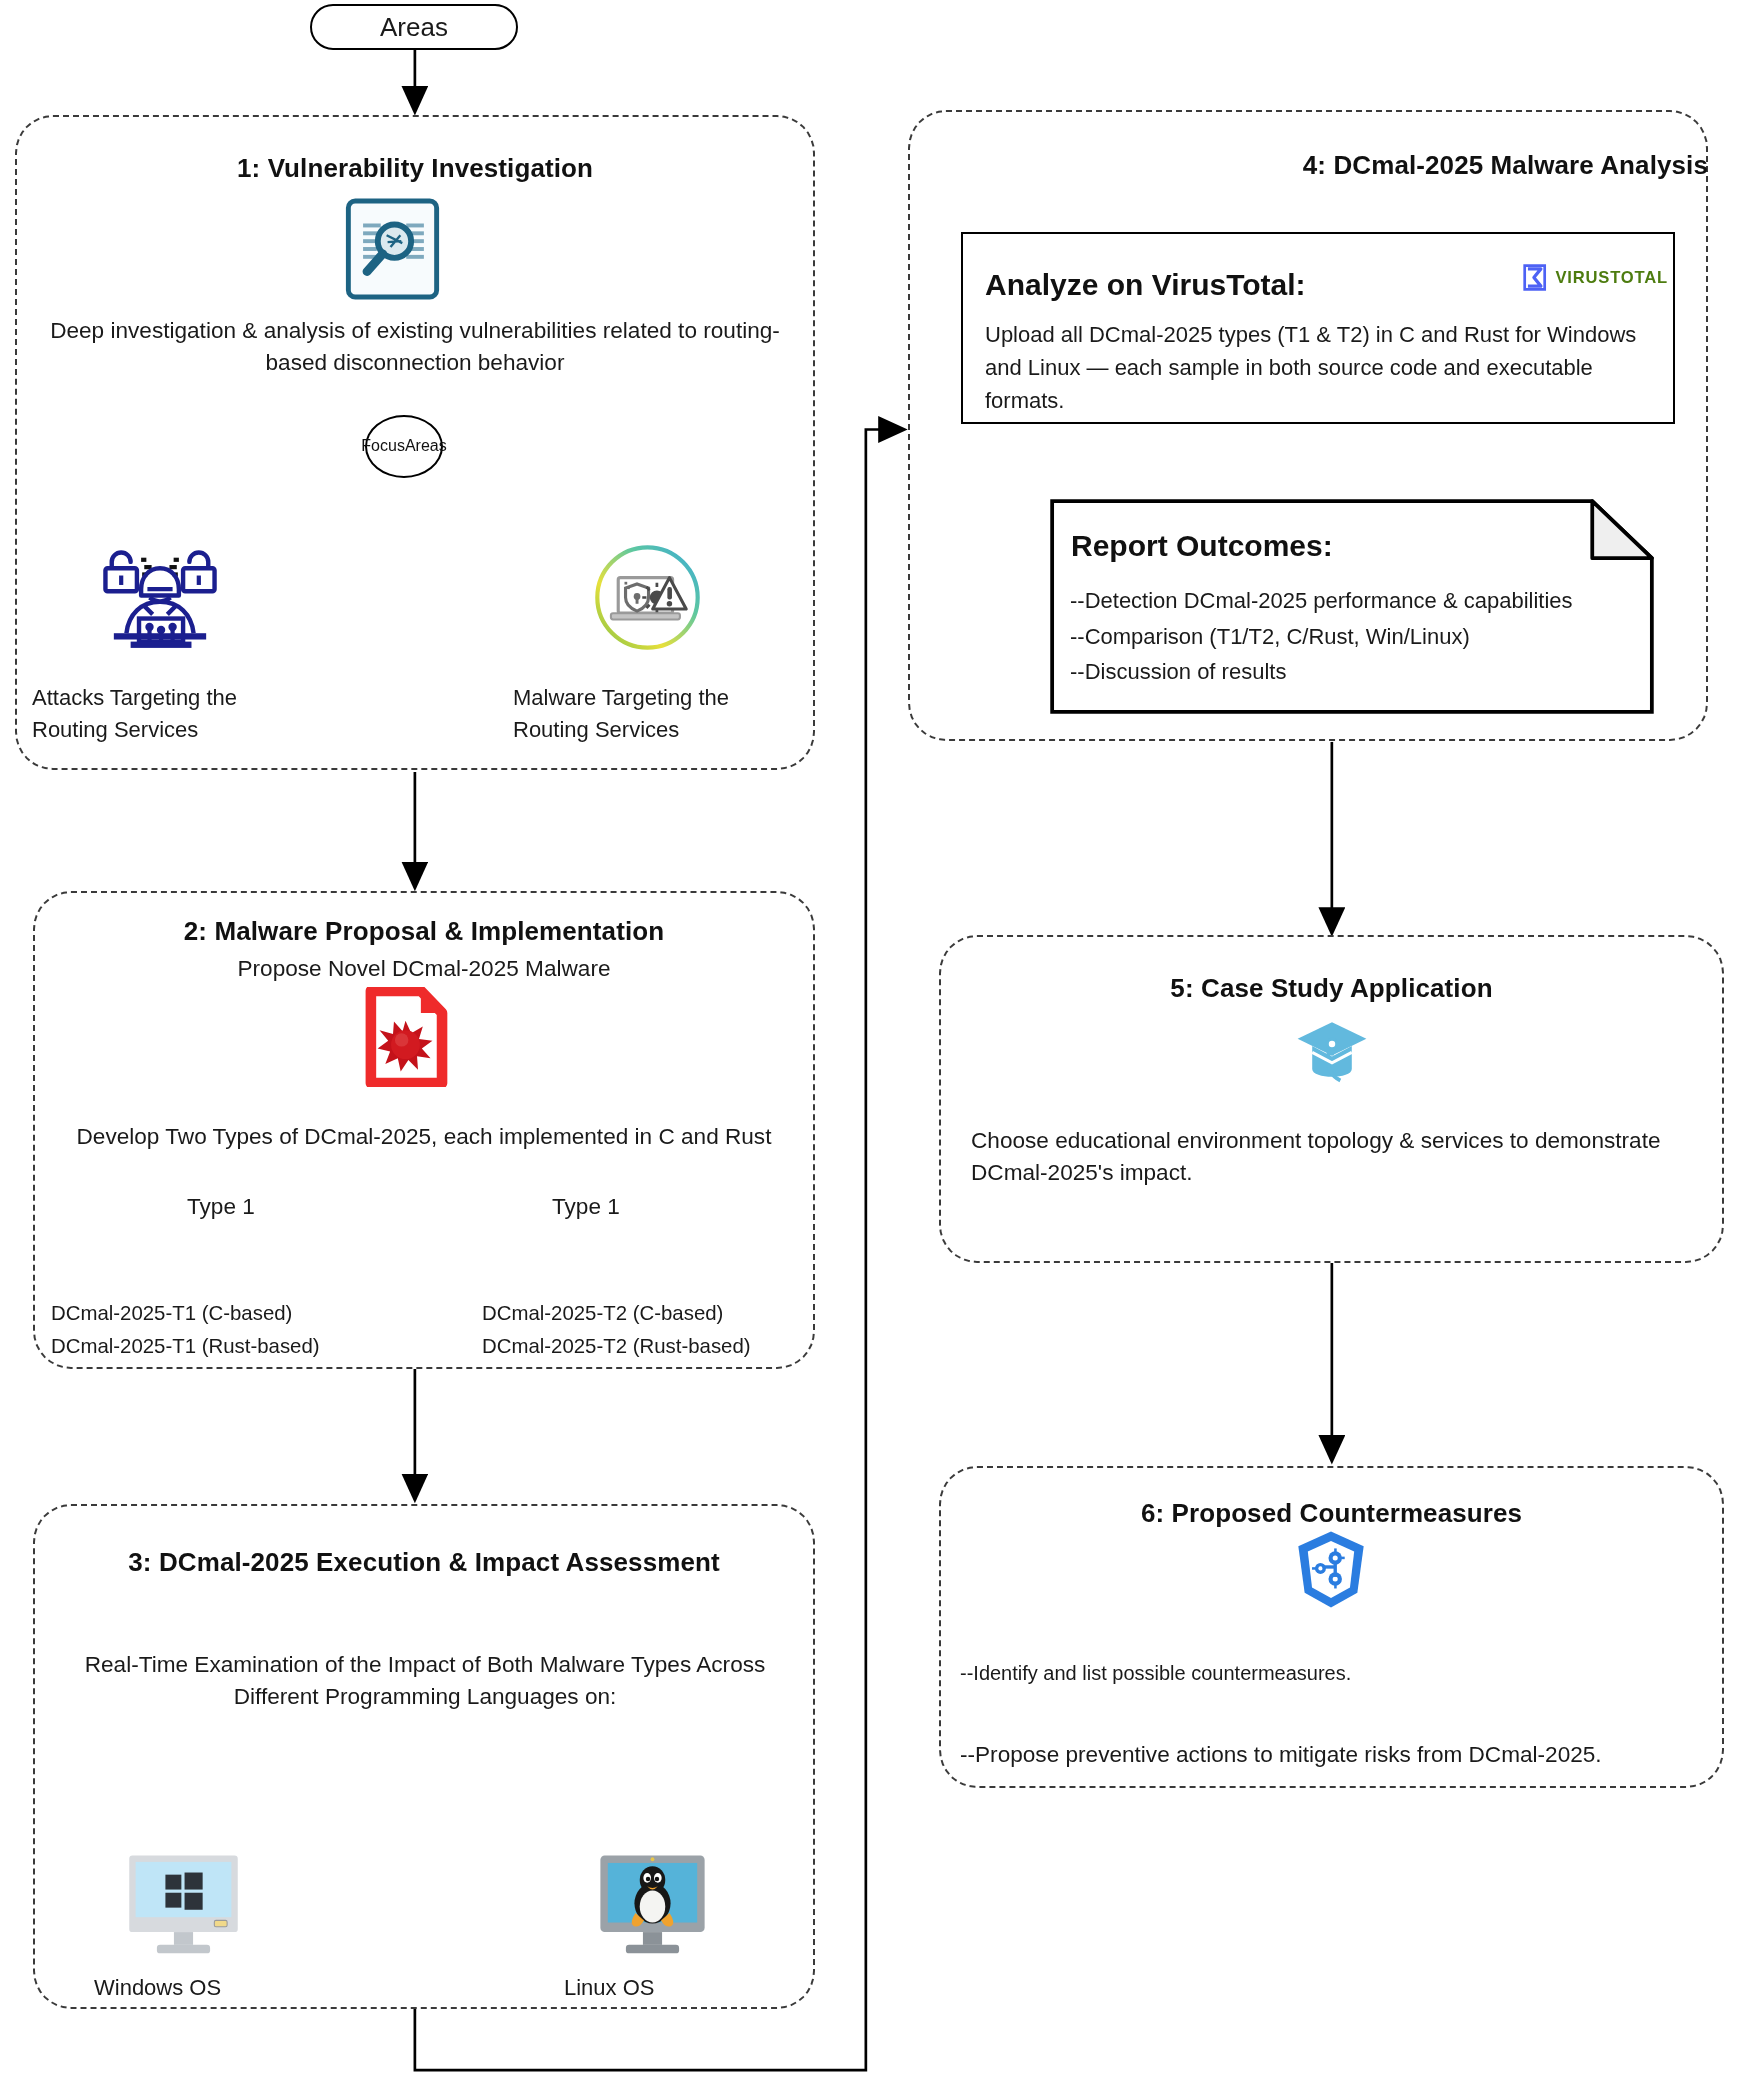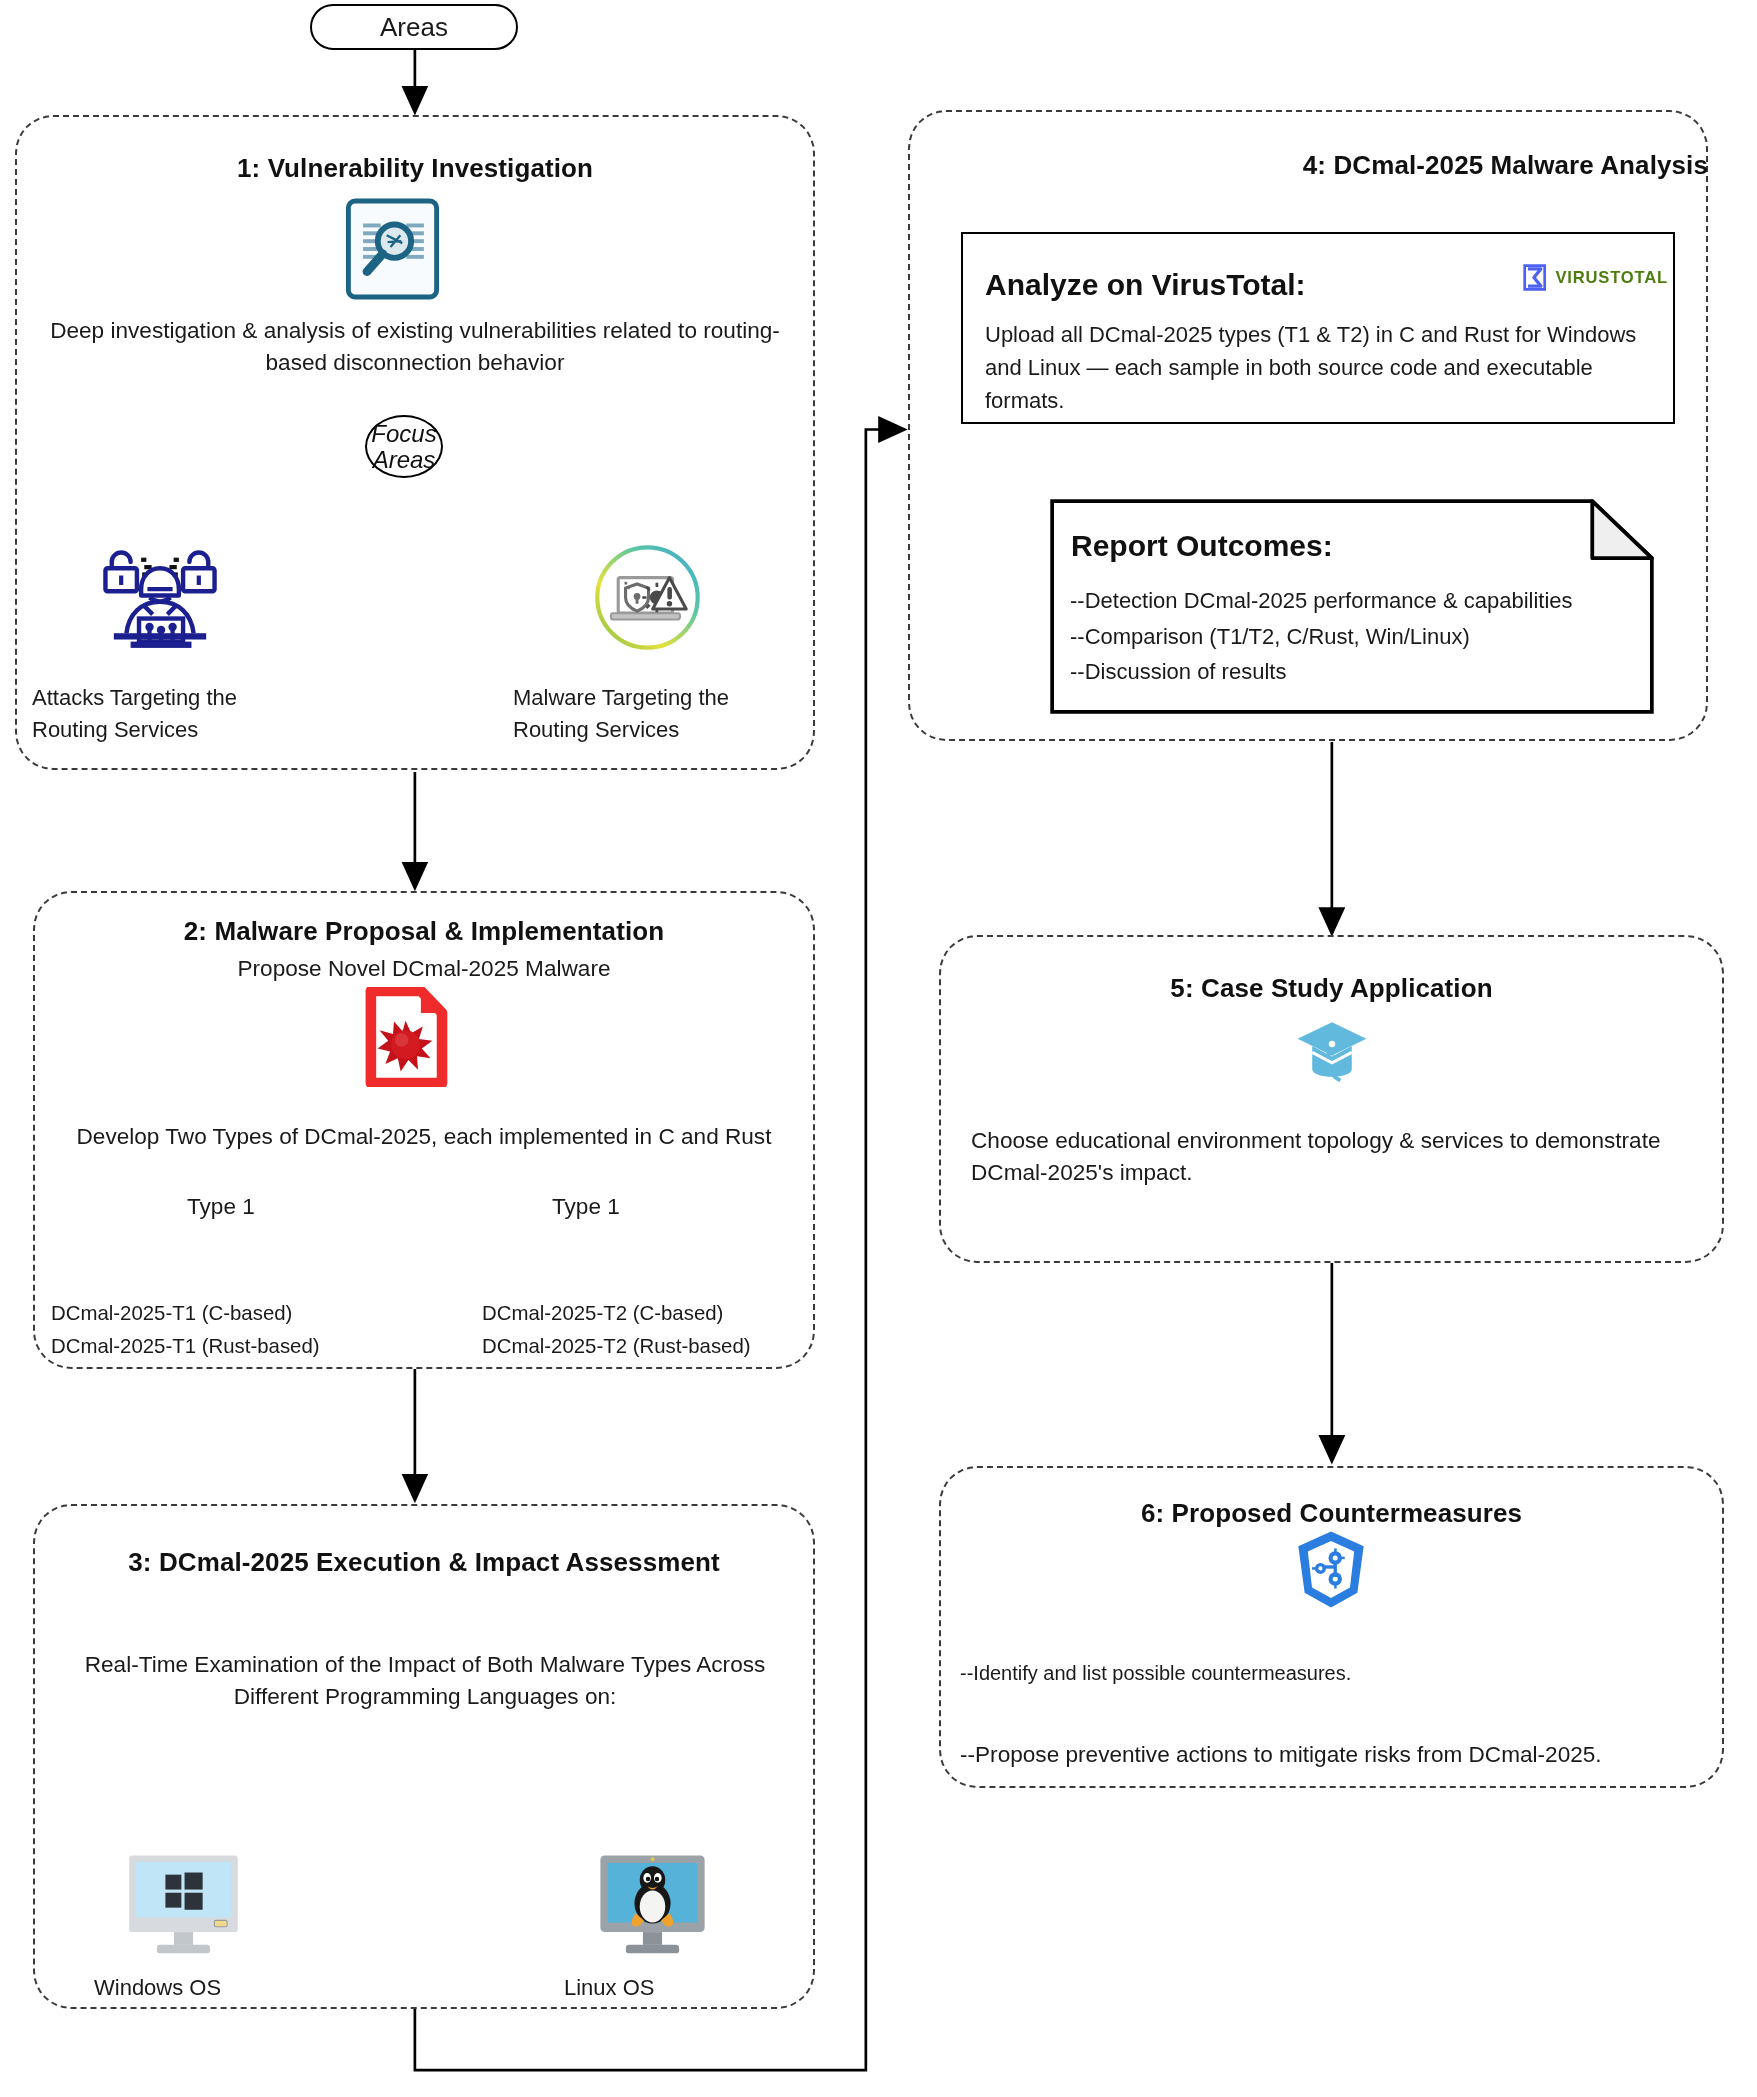--- a/index.html
+++ b/index.html
@@ -69,26 +69,25 @@
   }
 
   
   #wires { position: absolute; left: 0; top: 0; width: 1758px; height: 2097px; pointer-events: none; }
 
   
   .ellipse-node {
     border: 2.1px solid #000;
     border-radius: 50%;
     background: #fff;
-    display: flex; flex-direction: column;
+    display: flex; 
     align-items: center; justify-content: center;
-    font-size: 24px;
+    font-size: 16px;
     line-height: 1.06;
     color: #111;
-    font-style: italic;
   }
 
   
   .rect-box {
     border: 2.1px solid #000;
     background: #fff;
   }
   .box-head {
     position: absolute;
     font-size: 30px; font-weight: bold; color: #111;

